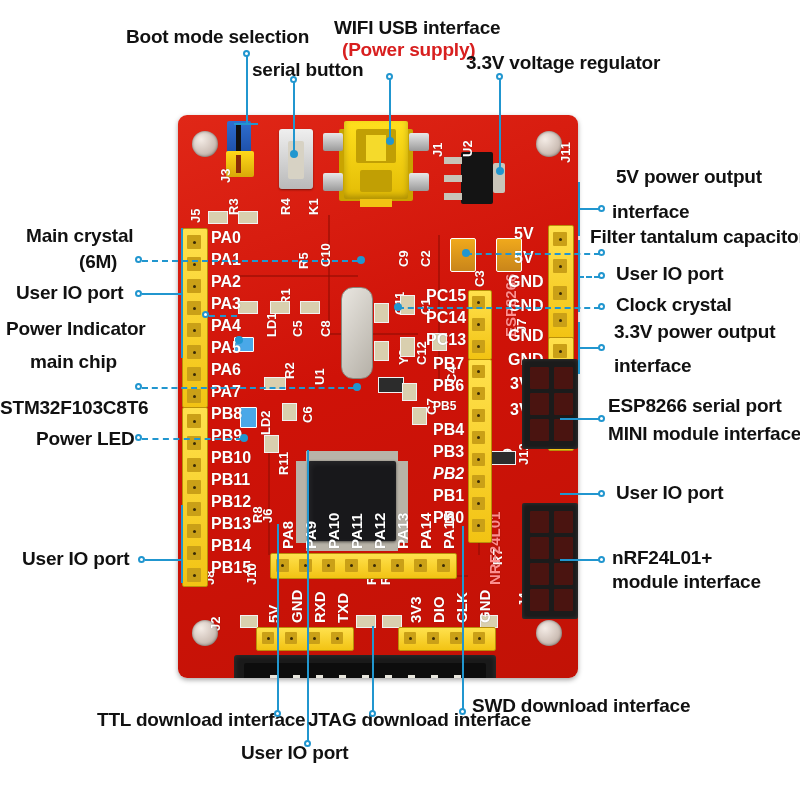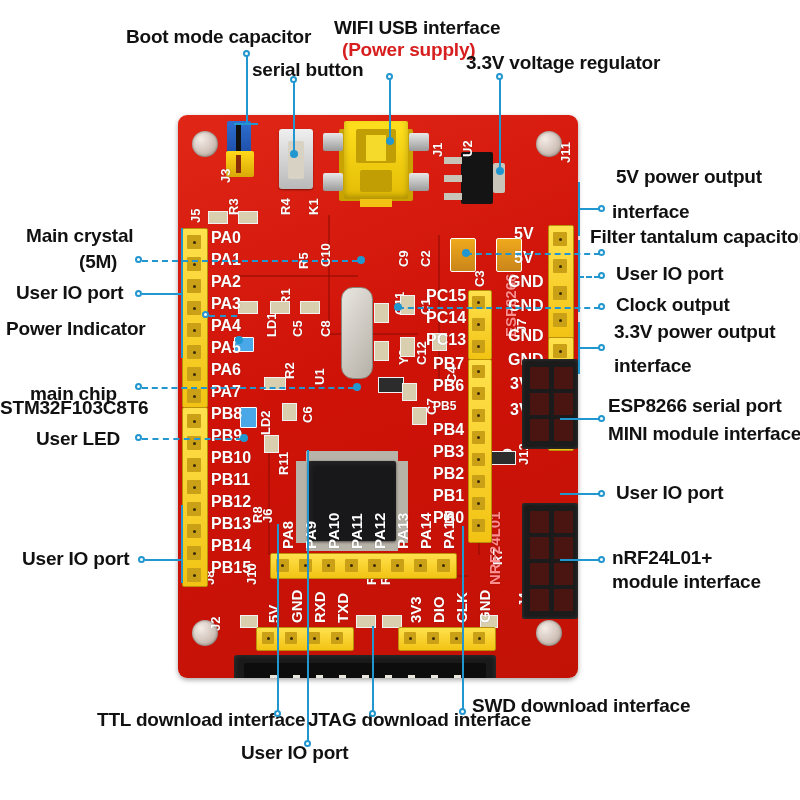--- a/index.html
+++ b/index.html
@@ -388,21 +388,21 @@
   <div class="silk" style="left:33px;top:444px;font-size:16px;">PB15</div>
 
   <div class="silk" style="left:248px;top:172px;font-size:16px;">PC15</div>
   <div class="silk" style="left:248px;top:194px;font-size:16px;">PC14</div>
   <div class="silk" style="left:248px;top:216px;font-size:16px;">PC13</div>
   <div class="silk" style="left:255px;top:240px;font-size:16px;">PB7</div>
   <div class="silk" style="left:255px;top:262px;font-size:16px;">PB6</div>
   <div class="silk" style="left:255px;top:284px;font-size:12px;text-align:center;">PB5</div>
   <div class="silk" style="left:255px;top:306px;font-size:16px;">PB4</div>
   <div class="silk" style="left:255px;top:328px;font-size:16px;">PB3</div>
-  <div class="silk" style="left:255px;top:350px;font-size:16px;">PB2</div>
+  <div class="silk" style="left:255px;top:350px;font-size:16px;font-style:italic;">PB2</div>
   <div class="silk" style="left:255px;top:372px;font-size:16px;">PB1</div>
   <div class="silk" style="left:255px;top:394px;font-size:16px;">PB0</div>
 
   <div class="silk" style="left:336px;top:110px;font-size:16px;">5V</div>
   <div class="silk" style="left:336px;top:134px;font-size:16px;">5V</div>
   <div class="silk" style="left:330px;top:158px;font-size:16px;">GND</div>
   <div class="silk" style="left:330px;top:182px;font-size:16px;">GND</div>
   <div class="silk" style="left:330px;top:212px;font-size:16px;">GND</div>
   <div class="silk" style="left:330px;top:236px;font-size:16px;">GND</div>
   <div class="silk" style="left:332px;top:260px;font-size:16px;">3V3</div>
@@ -451,21 +451,21 @@
   <div class="jpin" style="left:138px;top:560px;width:7px;height:8px;"></div>
   <div class="jpin" style="left:161px;top:560px;width:7px;height:8px;"></div>
   <div class="jpin" style="left:184px;top:560px;width:7px;height:8px;"></div>
   <div class="jpin" style="left:207px;top:560px;width:7px;height:8px;"></div>
   <div class="jpin" style="left:230px;top:560px;width:7px;height:8px;"></div>
   <div class="jpin" style="left:253px;top:560px;width:7px;height:8px;"></div>
   <div class="jpin" style="left:276px;top:560px;width:7px;height:8px;"></div>
 
 </div>
 
-<div class="ann" style="left:126px;top:27px;">Boot mode capacitor</div>
+<div class="ann" style="left:126px;top:27px;">Boot mode selection</div>
 <div class="dot" style="left:243px;top:50px;"></div>
 <div class="lead v" style="left:246px;top:56px;height:68px;"></div>
 <div class="lead h" style="left:234px;top:123px;width:24px;"></div>
 
 <div class="ann" style="left:252px;top:60px;">serial button</div>
 <div class="dot" style="left:290px;top:76px;"></div>
 <div class="lead v" style="left:293px;top:82px;height:72px;"></div>
 <div class="ddot" style="left:290px;top:150px;"></div>
 
 <div class="ann" style="left:334px;top:18px;">WIFI USB interface</div>
@@ -473,42 +473,42 @@
 <div class="dot" style="left:386px;top:73px;"></div>
 <div class="lead v" style="left:389px;top:79px;height:62px;"></div>
 <div class="ddot" style="left:386px;top:137px;"></div>
 
 <div class="ann" style="left:466px;top:53px;">3.3V voltage regulator</div>
 <div class="dot" style="left:496px;top:73px;"></div>
 <div class="lead v" style="left:499px;top:79px;height:92px;"></div>
 <div class="ddot" style="left:496px;top:167px;"></div>
 
 <div class="ann" style="left:26px;top:226px;">Main crystal</div>
-<div class="ann" style="left:79px;top:252px;">(5M)</div>
+<div class="ann" style="left:79px;top:252px;">(6M)</div>
 <div class="dot" style="left:135px;top:256px;"></div>
 <div class="dash" style="left:142px;top:260px;width:216px;"></div>
 <div class="ddot" style="left:357px;top:256px;"></div>
 
 <div class="ann" style="left:16px;top:283px;">User IO port</div>
 <div class="dot" style="left:135px;top:290px;"></div>
 <div class="lead h" style="left:142px;top:293px;width:40px;"></div>
 <div class="lead v" style="left:181px;top:228px;height:130px;"></div>
 
 <div class="ann" style="left:6px;top:319px;">Power Indicator</div>
 <div class="dot" style="left:202px;top:311px;"></div>
 <div class="dash" style="left:209px;top:315px;width:28px;"></div>
 <div class="ddot" style="left:235px;top:336px;"></div>
 
-<div class="ann" style="left:30px;top:384px;">main chip</div>
+<div class="ann" style="left:30px;top:352px;">main chip</div>
 <div class="ann" style="left:0px;top:398px;">STM32F103C8T6</div>
 <div class="dot" style="left:135px;top:383px;"></div>
 <div class="dash" style="left:142px;top:387px;width:212px;"></div>
 <div class="ddot" style="left:353px;top:383px;"></div>
 
-<div class="ann" style="left:36px;top:429px;">User LED</div>
+<div class="ann" style="left:36px;top:429px;">Power LED</div>
 <div class="dot" style="left:135px;top:434px;"></div>
 <div class="dash" style="left:142px;top:438px;width:100px;"></div>
 <div class="ddot" style="left:240px;top:434px;"></div>
 
 <div class="ann" style="left:22px;top:549px;">User IO port</div>
 <div class="dot" style="left:138px;top:556px;"></div>
 <div class="lead h" style="left:145px;top:559px;width:38px;"></div>
 <div class="lead v" style="left:181px;top:505px;height:78px;"></div>
 
 <div class="ann" style="left:616px;top:167px;">5V power output</div>
@@ -520,21 +520,21 @@
 <div class="ann" style="left:590px;top:227px;">Filter tantalum capacitor</div>
 <div class="dot" style="left:598px;top:249px;"></div>
 <div class="dash" style="left:466px;top:253px;width:134px;"></div>
 <div class="ddot" style="left:462px;top:249px;"></div>
 
 <div class="ann" style="left:616px;top:264px;">User IO port</div>
 <div class="dot" style="left:598px;top:272px;"></div>
 <div class="dash" style="left:578px;top:276px;width:22px;"></div>
 <div class="lead v" style="left:578px;top:240px;height:72px;"></div>
 
-<div class="ann" style="left:616px;top:295px;">Clock output</div>
+<div class="ann" style="left:616px;top:295px;">Clock crystal</div>
 <div class="dot" style="left:598px;top:303px;"></div>
 <div class="dash" style="left:398px;top:307px;width:202px;"></div>
 <div class="ddot" style="left:394px;top:303px;"></div>
 
 <div class="ann" style="left:614px;top:322px;">3.3V power output</div>
 <div class="ann" style="left:614px;top:356px;">interface</div>
 <div class="dot" style="left:598px;top:344px;"></div>
 <div class="lead h" style="left:578px;top:347px;width:22px;"></div>
 <div class="lead v" style="left:578px;top:322px;height:52px;"></div>
 

